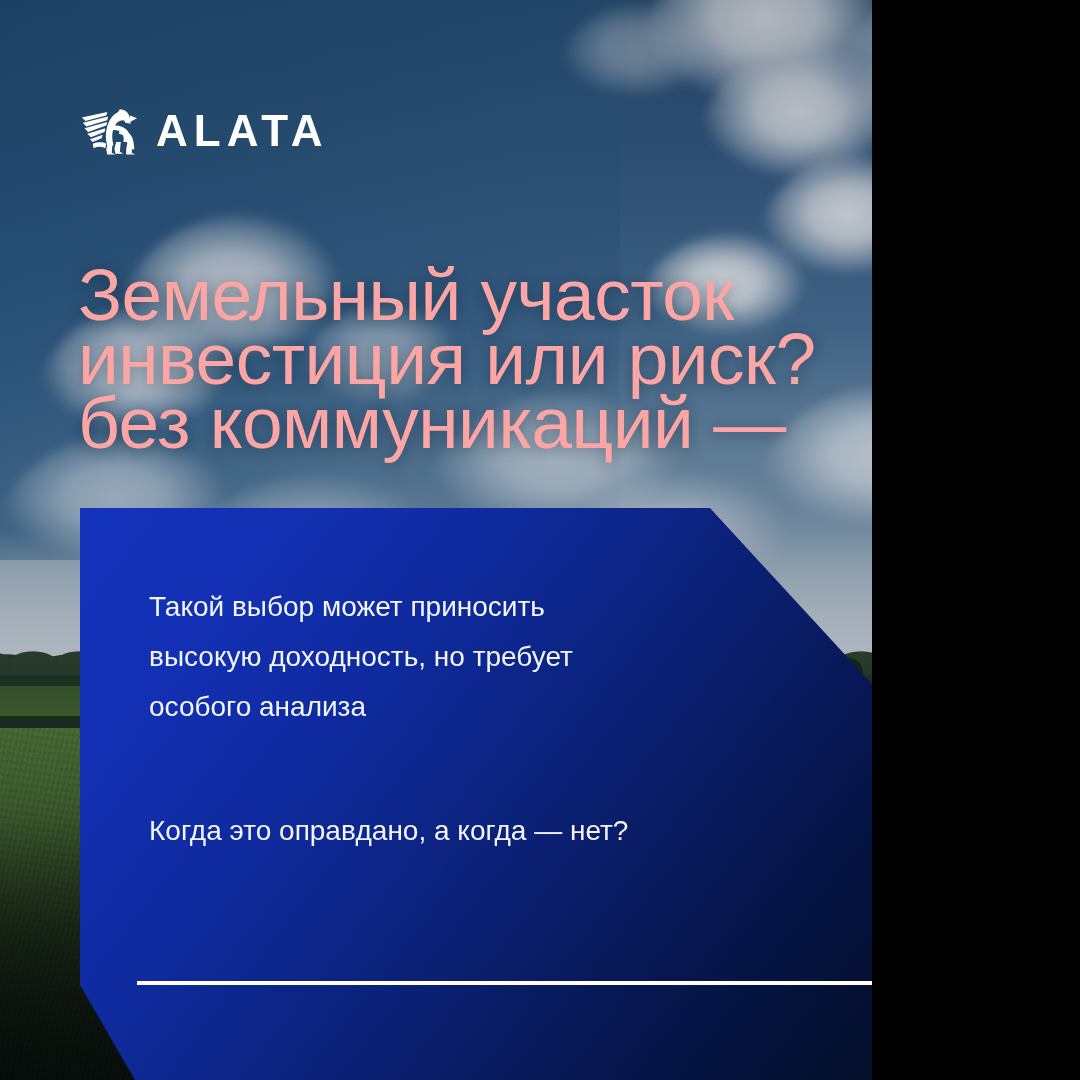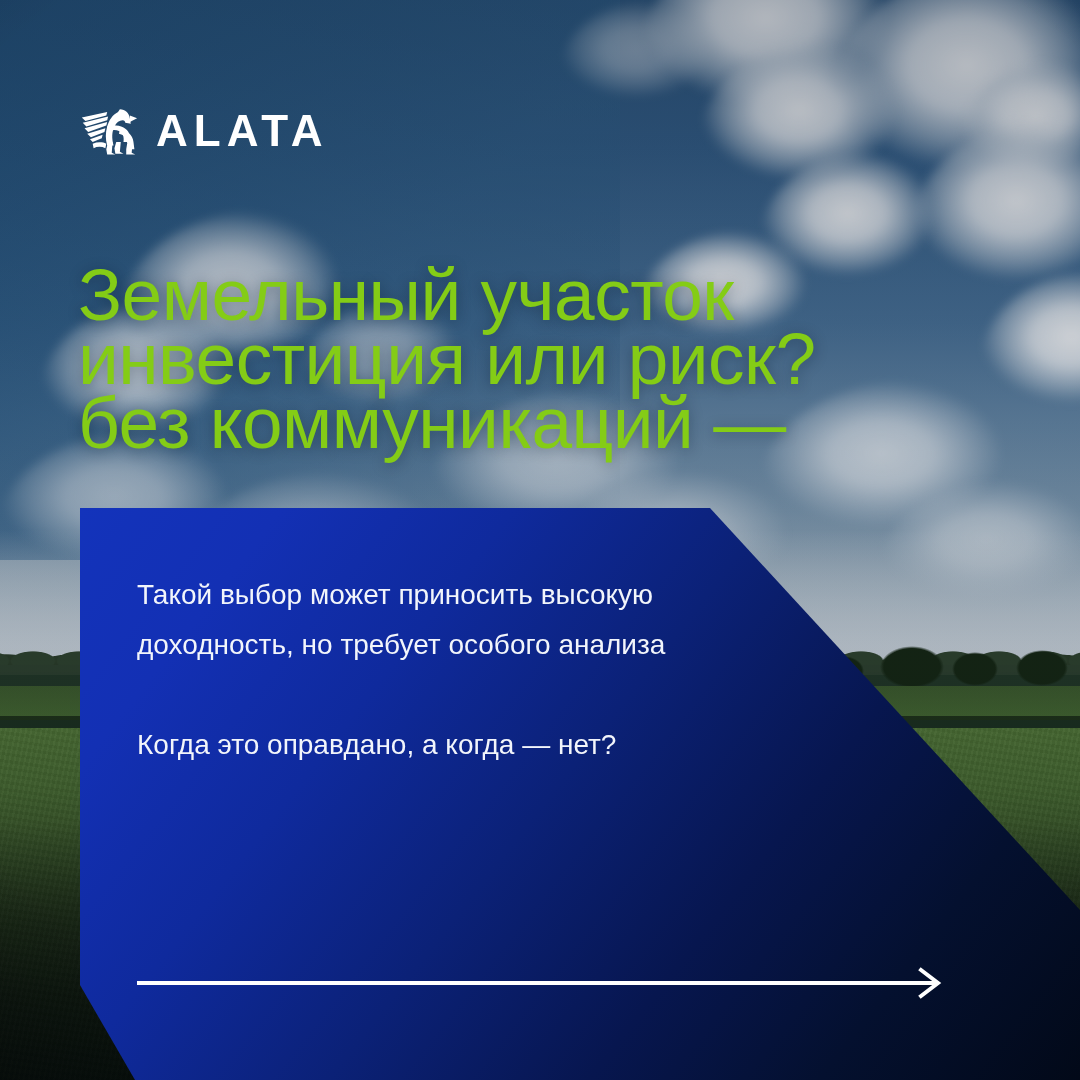--- a/index.html
+++ b/index.html
@@ -5,21 +5,21 @@
 <style>
   html, body {
     margin: 0;
     padding: 0;
     background: #000;
   }
   * { box-sizing: border-box; }
 
   .poster {
     position: relative;
-    width: 1080px;
+    width: 872px;
     height: 1080px;
     overflow: hidden;
     font-family: "Liberation Sans", "DejaVu Sans", sans-serif;
     background: #2f4f6e;
   }
 
   
   .photo {
     position: absolute;
     inset: 0;
@@ -209,21 +209,21 @@
     line-height: 1;
     font-family: "Liberation Sans", "DejaVu Sans", sans-serif;
   }
 
   
   .headline {
     position: absolute;
     left: 78px;
     top: 214px;
     width: 920px;
-    color: #84cc16;
+    color: #fca5a5;
     font-size: 73px;
     font-weight: 500;
     line-height: 64px;
     letter-spacing: -0.5px;
     text-shadow: 0 2px 14px rgba(10,24,44,0.40);
     font-family: "Liberation Sans", "DejaVu Sans", sans-serif;
   }
   .headline .hl-line { display: block; white-space: nowrap; }
 
   
@@ -249,21 +249,21 @@
     position: absolute;
     left: 137px;
     top: 570px;
     width: 540px;
     color: #f2f5fb;
     font-size: 28px;
     font-weight: 400;
     line-height: 50px;
     font-family: "Liberation Sans", "DejaVu Sans", sans-serif;
   }
-  .panel-body p { margin: 0; }
+  .panel-body p { margin: 12px; }
   .panel-body .para-gap { height: 50px; }
 
   
   .arrow {
     position: absolute;
     left: 137px;
     top: 966px;
     width: 805px;
     height: 34px;
   }

